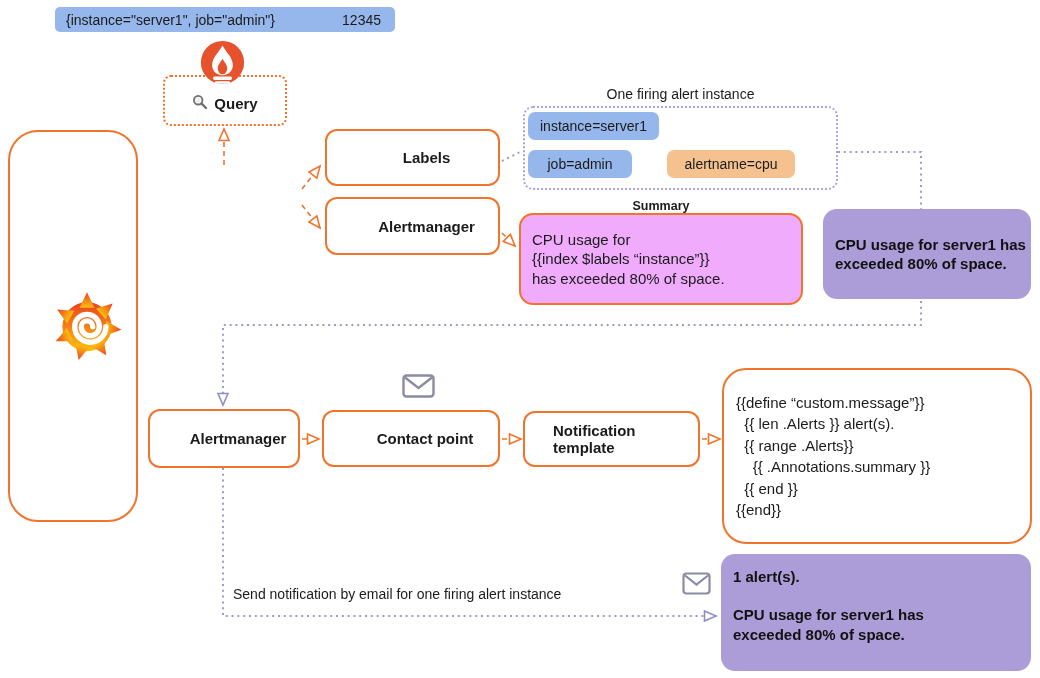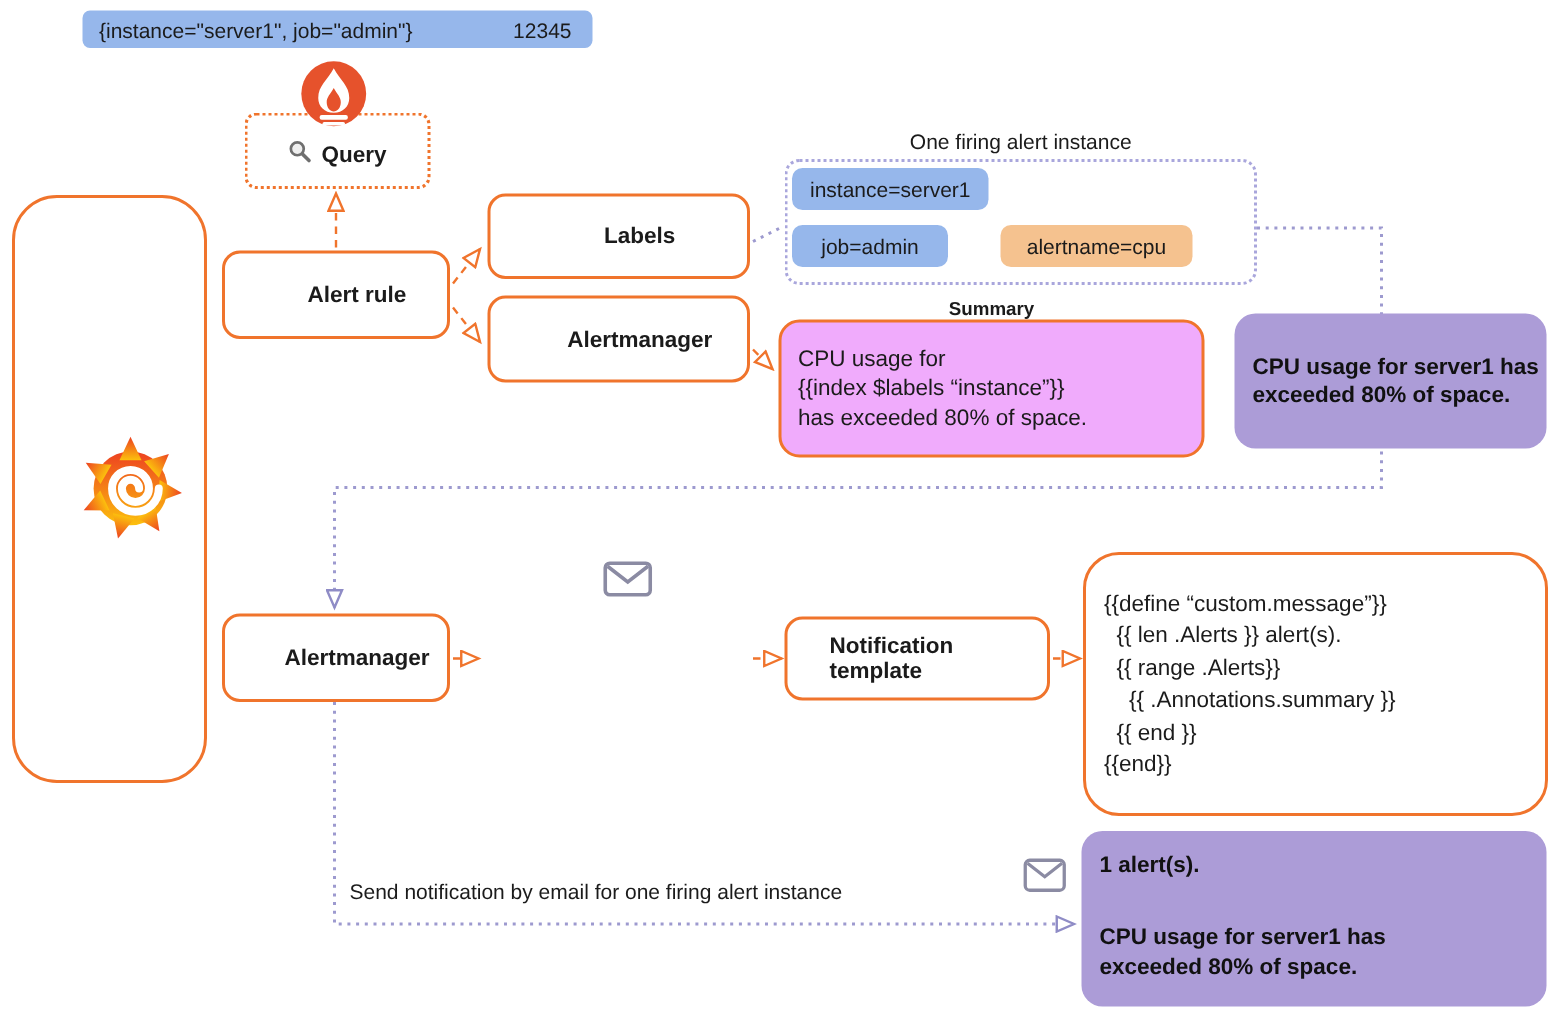--- a/index.html
+++ b/index.html
@@ -52,21 +52,21 @@
     border:2px solid var(--orange);border-radius:24px;background:#fff;z-index:2;
     display:flex;flex-direction:column;justify-content:center;padding-left:12px;
     font-size:15px;line-height:21.5px;
   }
   .codebox .code-line{white-space:pre;}
   .note{font-size:14px;z-index:2;}
   .resbox{
     background:var(--purple);border-radius:14px;z-index:3;color:#111;
     font-weight:700;font-size:15px;line-height:20px;padding:13px 10px 0 12px;
   }
-  .resbox .gap{margin-bottom:28px;}
+  .resbox .gap{margin-bottom:18px;}
   .icon-wrap{z-index:3;display:block;}
 </style>
 </head>
 <body>
 
 <div class="canvas">
 
   <svg class="connectors" width="1040" height="678">
     <defs>
       <marker id="arrO" markerUnits="userSpaceOnUse" markerWidth="15" markerHeight="12" refX="13" refY="6" orient="auto">
@@ -136,23 +136,20 @@
           <path d="M50 13 L59 32 L41 32 Z" transform="rotate(146 50 55)"></path>
           <path d="M50 13 L59 32 L41 32 Z" transform="rotate(194 50 55)"></path>
           <path d="M50 13 L59 32 L41 32 Z" transform="rotate(245 50 55)"></path>
           <path d="M50 13 L59 32 L41 32 Z" transform="rotate(300 50 55)"></path>
         </g>
         <path d="M57 55 a7 7 0 0 0 -14 0 a11 11 0 0 0 22 0 a15 15 0 0 0 -30 0 a19 19 0 0 0 38 0" fill="none" stroke="#ffffff" stroke-width="6.5" stroke-linecap="round"></path>
       </svg>
     </span>
   </div>
 
-  <div class="abs obox" style="left:148px;top:167px;width:152px;height:59px;border-radius:12px;">
-    <span>Alert rule</span>
-  </div>
 
   <div class="abs obox" style="left:325px;top:129px;width:175px;height:57px;border-radius:12px;">
     <span>Labels</span>
   </div>
   <div class="abs obox" style="left:325px;top:197px;width:175px;height:58px;border-radius:12px;">
     <span>Alertmanager</span>
   </div>
 
   <div class="abs title-sm" style="left:523px;top:86px;width:315px;">One firing alert instance</div>
   <div class="abs dottedbox" style="left:523px;top:106px;width:315px;height:84px;"></div>
@@ -173,20 +170,23 @@
     <span>has exceeded 80% of space.</span>
   </div>
 
   <div class="abs purplebox" style="left:823px;top:209px;width:208px;height:90px;">
     <span>CPU usage for server1 has</span>
     <span>exceeded 80% of space.</span>
   </div>
 
   <div class="abs obox" style="left:148px;top:409px;width:152px;height:59px;border-radius:12px;">
     <span>Alertmanager</span>
+  </div>
+  <div class="abs obox" style="left:322px;top:410px;width:178px;height:57px;border-radius:12px;">
+    <span>Contact point</span>
   </div>
   <div class="abs obox" style="left:523px;top:411px;width:177px;height:56px;border-radius:12px;">
     <span>Notification template</span>
   </div>
 
   <span class="abs icon-wrap" style="left:402px;top:374px;">
     <svg width="33" height="24" viewBox="0 0 33 24">
       <rect x="1.5" y="1.5" width="30" height="21" rx="3" fill="#ffffff" stroke="#8B8BA3" stroke-width="2.4"></rect>
       <polyline points="3,3.5 16.5,14 30,3.5" fill="none" stroke="#8B8BA3" stroke-width="2.4"></polyline>
     </svg>

